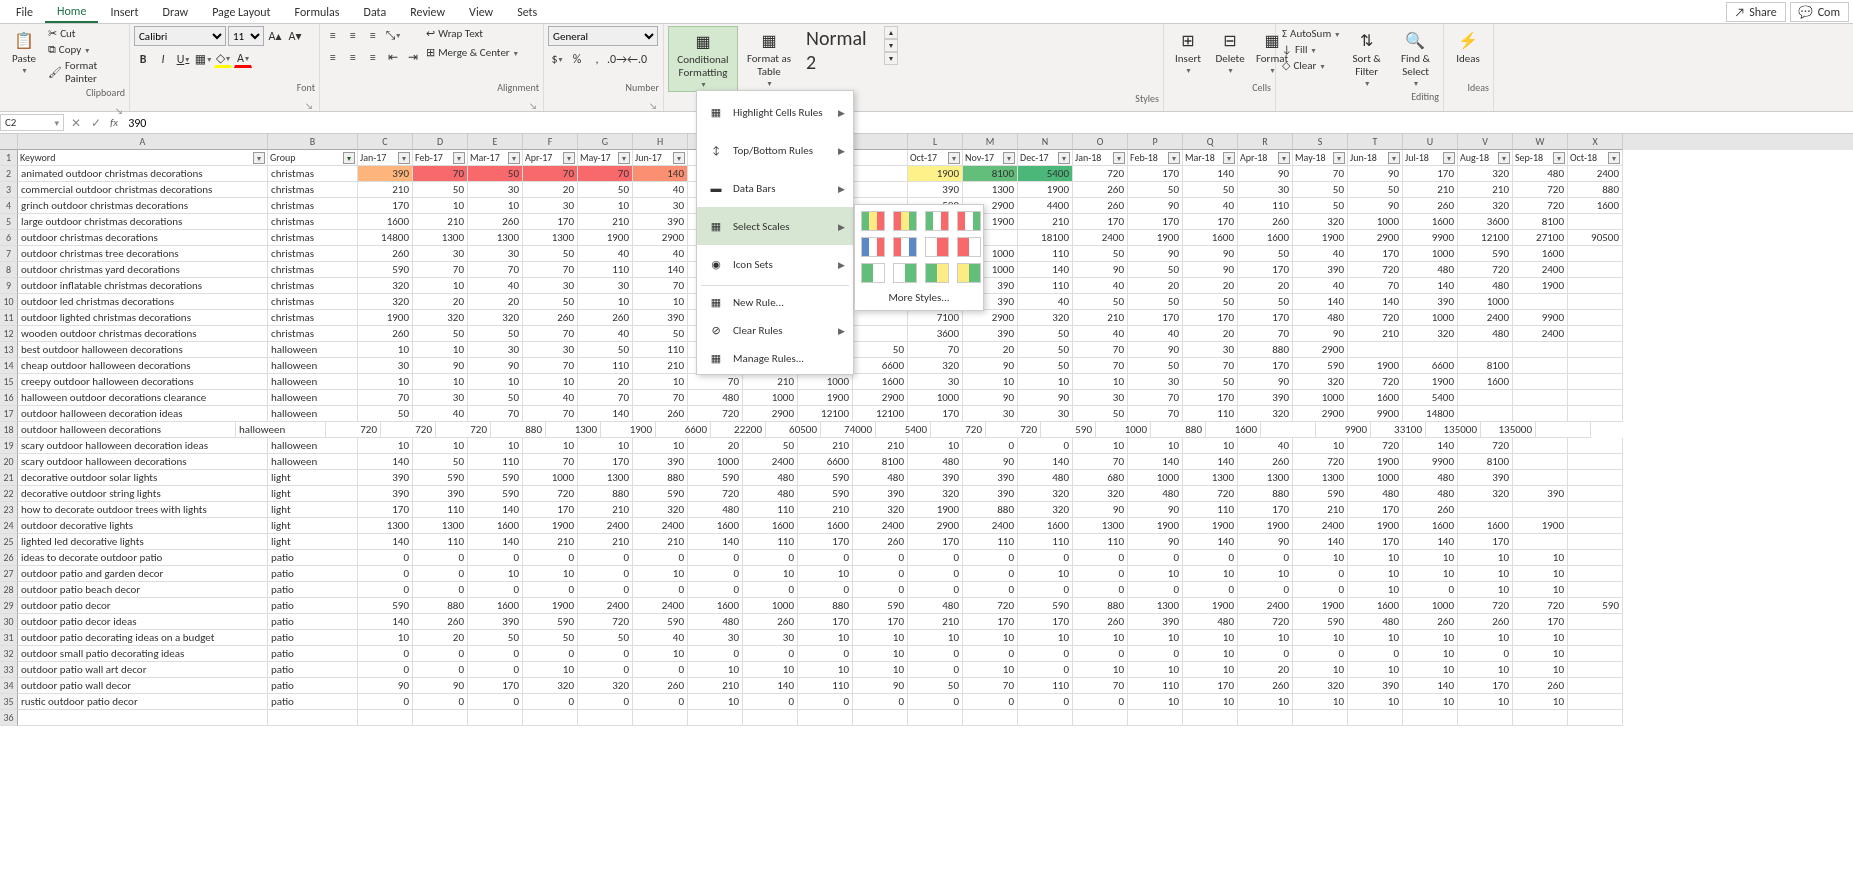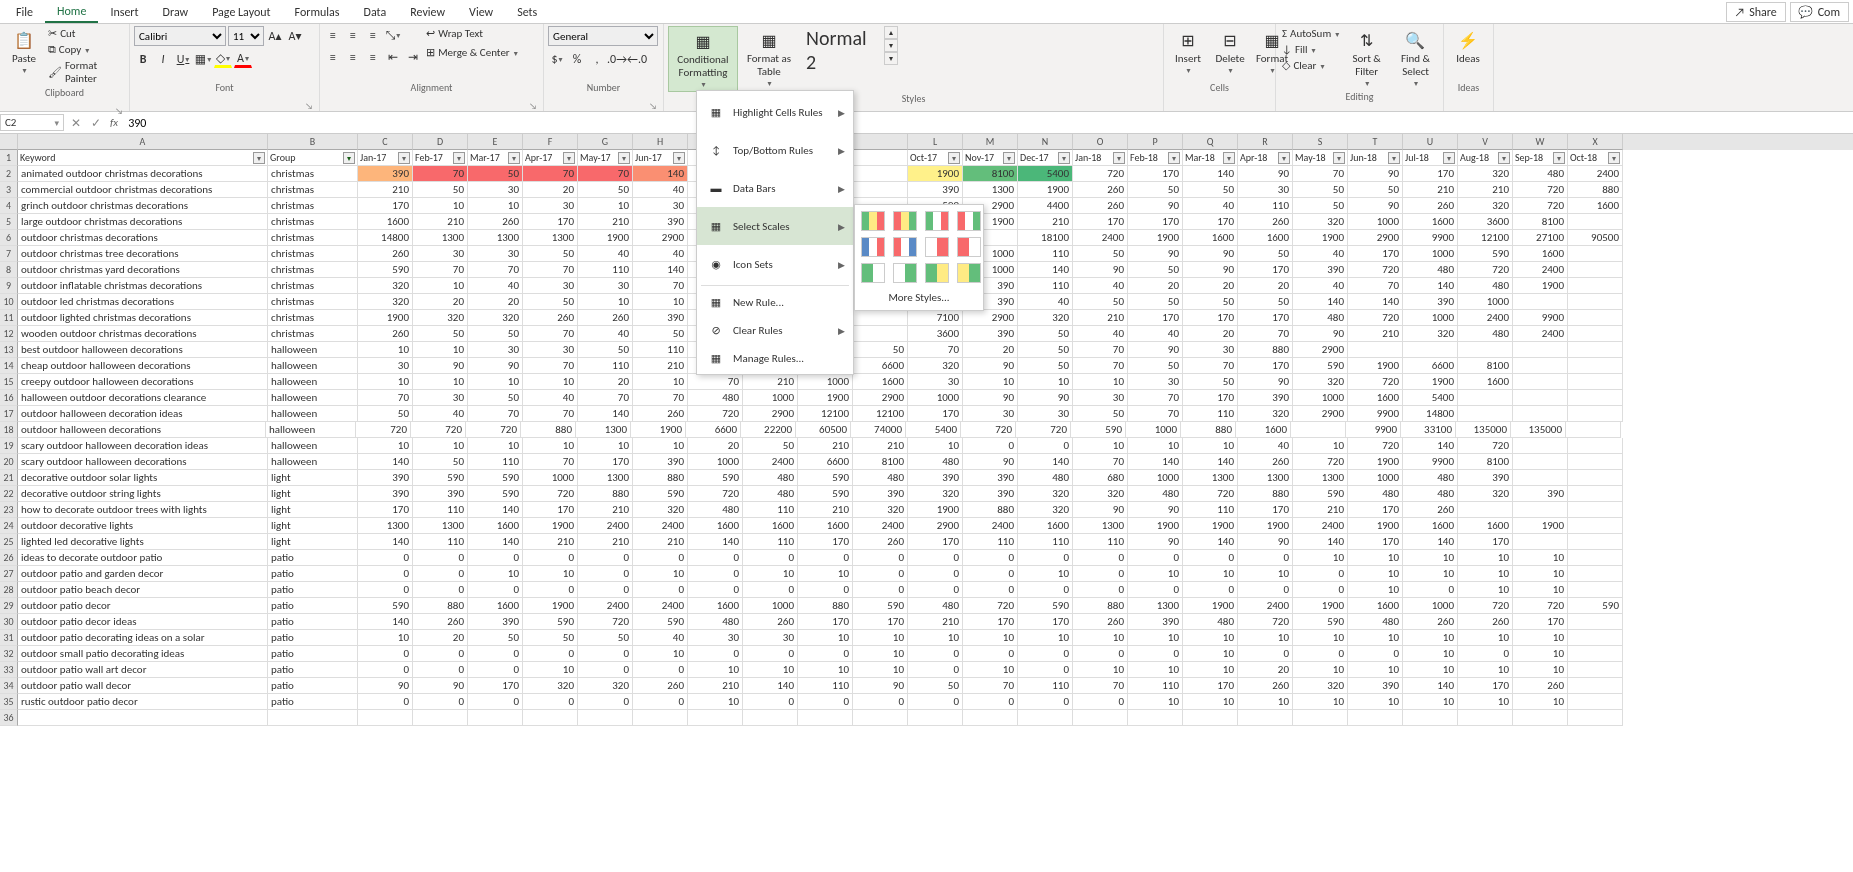--- a/index.html
+++ b/index.html
@@ -9,21 +9,21 @@
 .ribbon-tabs { display: flex; align-items: center; height: 24px; border-bottom: 1px solid #ccc; padding: 0 4px; }
 .ribbon-tab { padding: 3px 12px; cursor: pointer; font-size: 12px; }
 .ribbon-tab.active { color: #217346; border-bottom: 2px solid #217346; }
 .ribbon-right { margin-left: auto; display: flex; gap: 4px; }
 .ribbon-right .rbtn { padding: 2px 8px; border: 1px solid #ccc; display: flex; align-items: center; gap: 4px; font-size: 12px; }
 
 
 .ribbon { display: flex; height: 88px; border-bottom: 1px solid #ccc; background: #f3f2f1; }
 .rgroup { border-right: 1px solid #ddd; padding: 2px 4px 0 4px; display: flex; flex-direction: column; }
 .rgroup-body { flex: 1; display: flex; align-items: flex-start; gap: 2px; }
-.rgroup-label { text-align: center; font-size: 10px; color: #666; padding-bottom: 17px; position: relative; }
+.rgroup-label { text-align: right; font-size: 10px; color: #666; padding-bottom: 17px; position: relative; }
 .rgroup-label .launcher { position: absolute; right: 2px; bottom: 0; font-size: 9px; color: #888; cursor: pointer; }
 .rcol { display: flex; flex-direction: column; gap: 1px; }
 .rrow { display: flex; gap: 2px; align-items: center; }
 .rbtn { padding: 1px 2px; display: flex; align-items: center; gap: 3px; font-size: 11px; cursor: pointer; }
 .bigbtn { display: flex; flex-direction: column; align-items: center; padding: 2px 4px; cursor: pointer; text-align: center; font-size: 11px; min-width: 40px; }
 .bigbtn.active { background: #d4e8d0; border: 1px solid #a8c8a0; }
 .icon-box { width: 24px; height: 24px; display: flex; align-items: center; justify-content: center; font-size: 16px; }
 .dd { font-size: 8px; color: #666; margin-left: 1px; }
 select.fontname { width: 92px; height: 20px; font-size: 11px; border: 1px solid #abadb3; }
 select.fontsize { width: 36px; height: 20px; font-size: 11px; border: 1px solid #abadb3; }
@@ -859,21 +859,21 @@
         <div class="cell" style="width:55px">320</div>
         <div class="cell" style="width:55px">2900</div>
         <div class="cell" style="width:55px">9900</div>
         <div class="cell" style="width:55px">14800</div>
         <div class="cell" style="width:55px"></div>
         <div class="cell" style="width:55px"></div>
         <div class="cell" style="width:55px"></div>
       </div>
       <div class="grow">
         <div class="rhdr">18</div>
-        <div class="cell txt" style="width:248px">outdoor halloween decorations</div>
+        <div class="cell txt" style="width:218px">outdoor halloween decorations</div>
         <div class="cell txt" style="width:90px">halloween</div>
         <div class="cell" style="width:55px">720</div>
         <div class="cell" style="width:55px">720</div>
         <div class="cell" style="width:55px">720</div>
         <div class="cell" style="width:55px">880</div>
         <div class="cell" style="width:55px">1300</div>
         <div class="cell" style="width:55px">1900</div>
         <div class="cell" style="width:55px">6600</div>
         <div class="cell" style="width:55px">22200</div>
         <div class="cell" style="width:55px">60500</div>
@@ -1223,21 +1223,21 @@
         <div class="cell" style="width:55px">720</div>
         <div class="cell" style="width:55px">590</div>
         <div class="cell" style="width:55px">480</div>
         <div class="cell" style="width:55px">260</div>
         <div class="cell" style="width:55px">260</div>
         <div class="cell" style="width:55px">170</div>
         <div class="cell" style="width:55px"></div>
       </div>
       <div class="grow">
         <div class="rhdr">31</div>
-        <div class="cell txt" style="width:250px">outdoor patio decorating ideas on a solar</div>
+        <div class="cell txt" style="width:250px">outdoor patio decorating ideas on a budget</div>
         <div class="cell txt" style="width:90px">patio</div>
         <div class="cell" style="width:55px">10</div>
         <div class="cell" style="width:55px">20</div>
         <div class="cell" style="width:55px">50</div>
         <div class="cell" style="width:55px">50</div>
         <div class="cell" style="width:55px">50</div>
         <div class="cell" style="width:55px">40</div>
         <div class="cell" style="width:55px">30</div>
         <div class="cell" style="width:55px">30</div>
         <div class="cell" style="width:55px">10</div>

